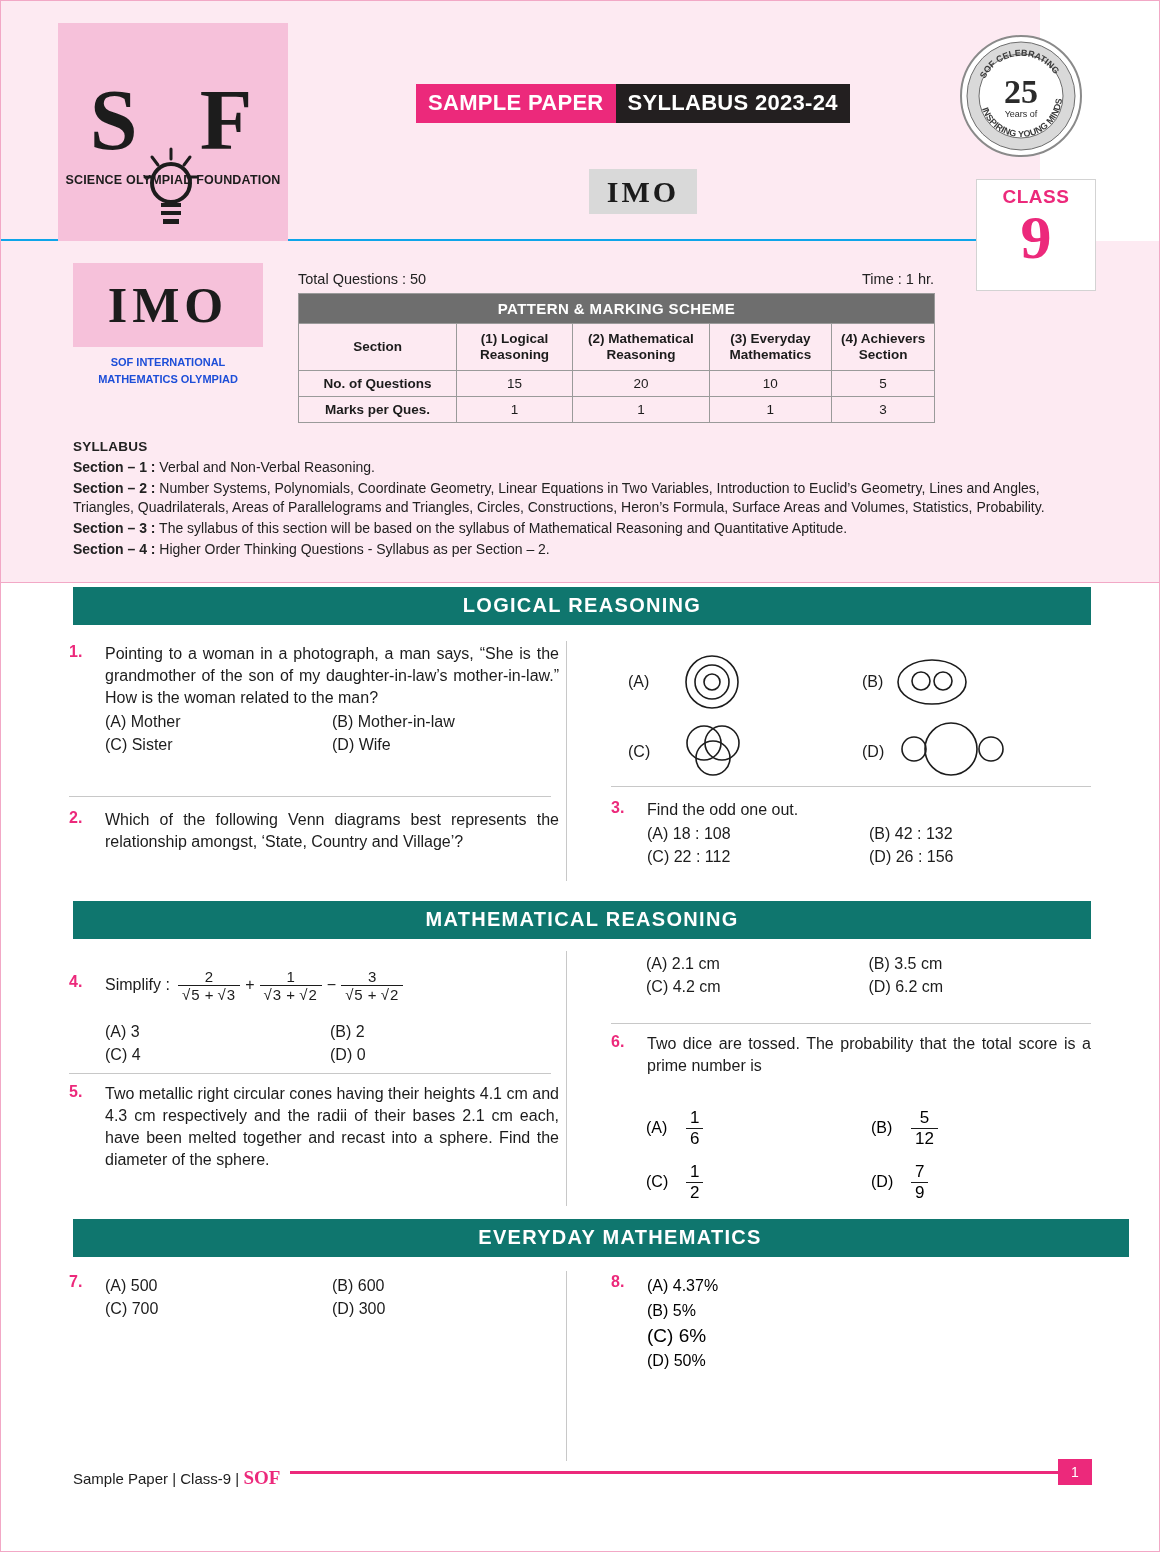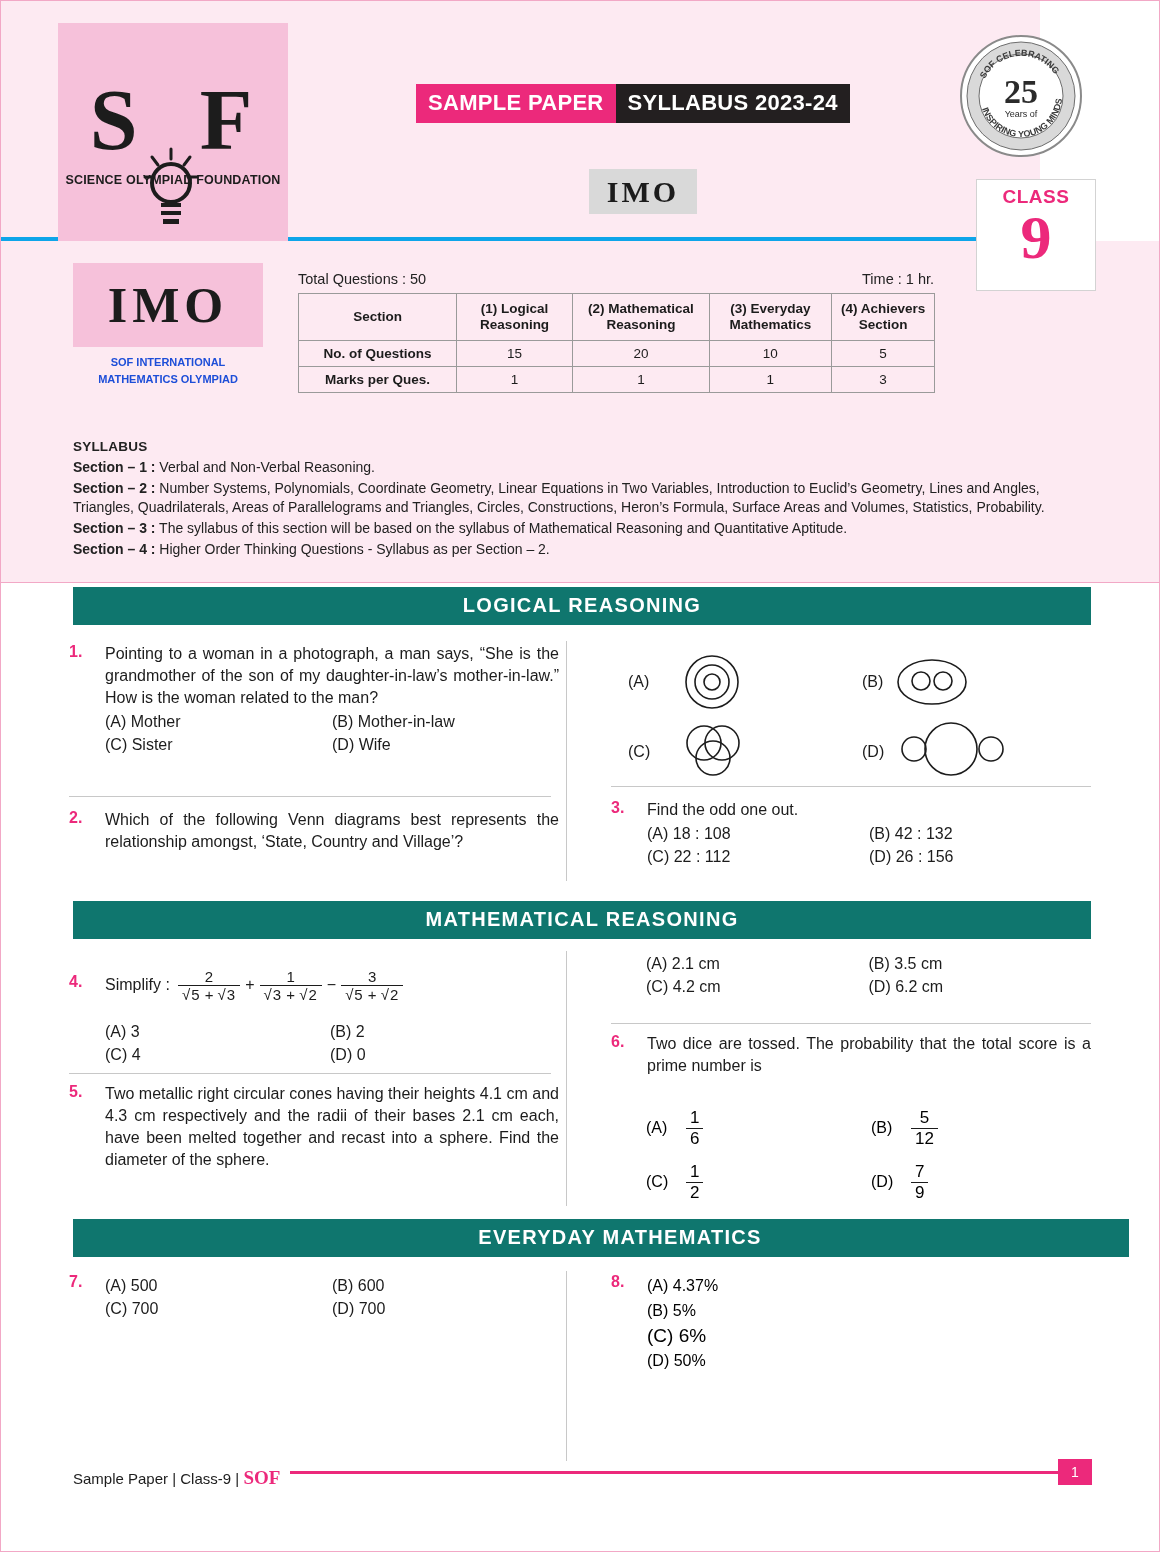--- a/index.html
+++ b/index.html
@@ -12,21 +12,21 @@
   }
   .page{
     position:absolute;inset:0;
     border:1px solid #f2a8c6;
     box-sizing:border-box;
   }
   
   .header{
     position:absolute;top:0;left:0;width:1039px;height:240px;
     background:#fdeaf2;
-    border-bottom:4px solid #0ea5e9;
+    border-bottom:2px solid #0ea5e9;
     box-sizing:border-box;
   }
   .logo-box{
     position:absolute;left:57px;top:22px;width:230px;height:218px;
     background:#f6c1da;
     display:flex;flex-direction:column;align-items:center;justify-content:center;
   }
   .sof-word{
     font-family:"Liberation Serif", serif;
     font-weight:bold;font-size:86px;letter-spacing:4px;color:#1c1c1c;
@@ -205,20 +205,23 @@
         <div>SOF INTERNATIONAL</div>
         <div>MATHEMATICS OLYMPIAD</div>
       </div>
     </div>
 
     <div class="totq">Total Questions : 50</div>
     <div class="time">Time : 1 hr.</div>
 
     <table class="scheme">
       <tbody>
+          <tr>
+            <td class="title" colspan="5">PATTERN &amp; MARKING SCHEME</td>
+          </tr>
       <tr class="hdr">
         <td style="width:168px">Section</td>
         <td style="width:117px">(1) Logical<br>Reasoning</td>
         <td style="width:138px">(2) Mathematical<br>Reasoning</td>
         <td style="width:122px">(3) Everyday<br>Mathematics</td>
         <td style="width:102px">(4) Achievers<br>Section</td>
       </tr>
       <tr>
         <td class="lbl">No. of Questions</td>
         <td>15</td>
@@ -413,21 +416,21 @@
 
   <div class="col-rule" style="left:565px;top:1270px;height:190px;"></div>
 
   <div class="q" style="left:68px;top:1272px;width:490px;">
     <div class="num qnum">7.</div>
     <div class="body">
       <div class="opts">
         <div class="opt">(A)  500</div>
         <div class="opt">(B)  600</div>
         <div class="opt">(C)  700</div>
-        <div class="opt">(D)  700</div>
+        <div class="opt">(D)  300</div>
       </div>
     </div>
   </div>
 
   <div class="q" style="left:610px;top:1272px;width:480px;">
     <div class="num qnum">8.</div>
     <div class="body">
       <div>
         <div style="font-size:16px;line-height:25px;">(A)  4.37%</div>
         <div style="font-size:16px;line-height:25px;">(B)  5%</div>

